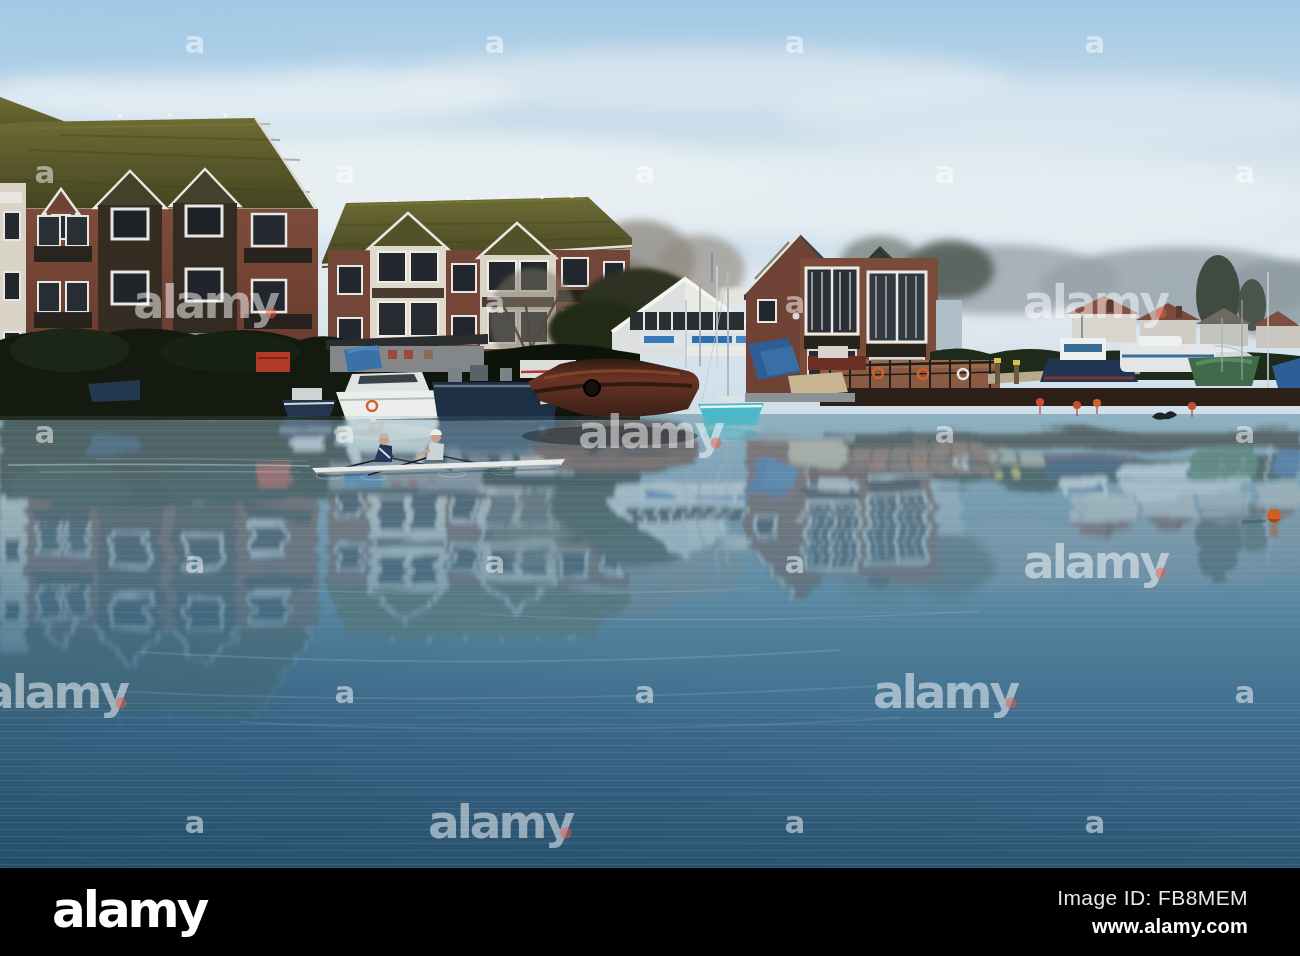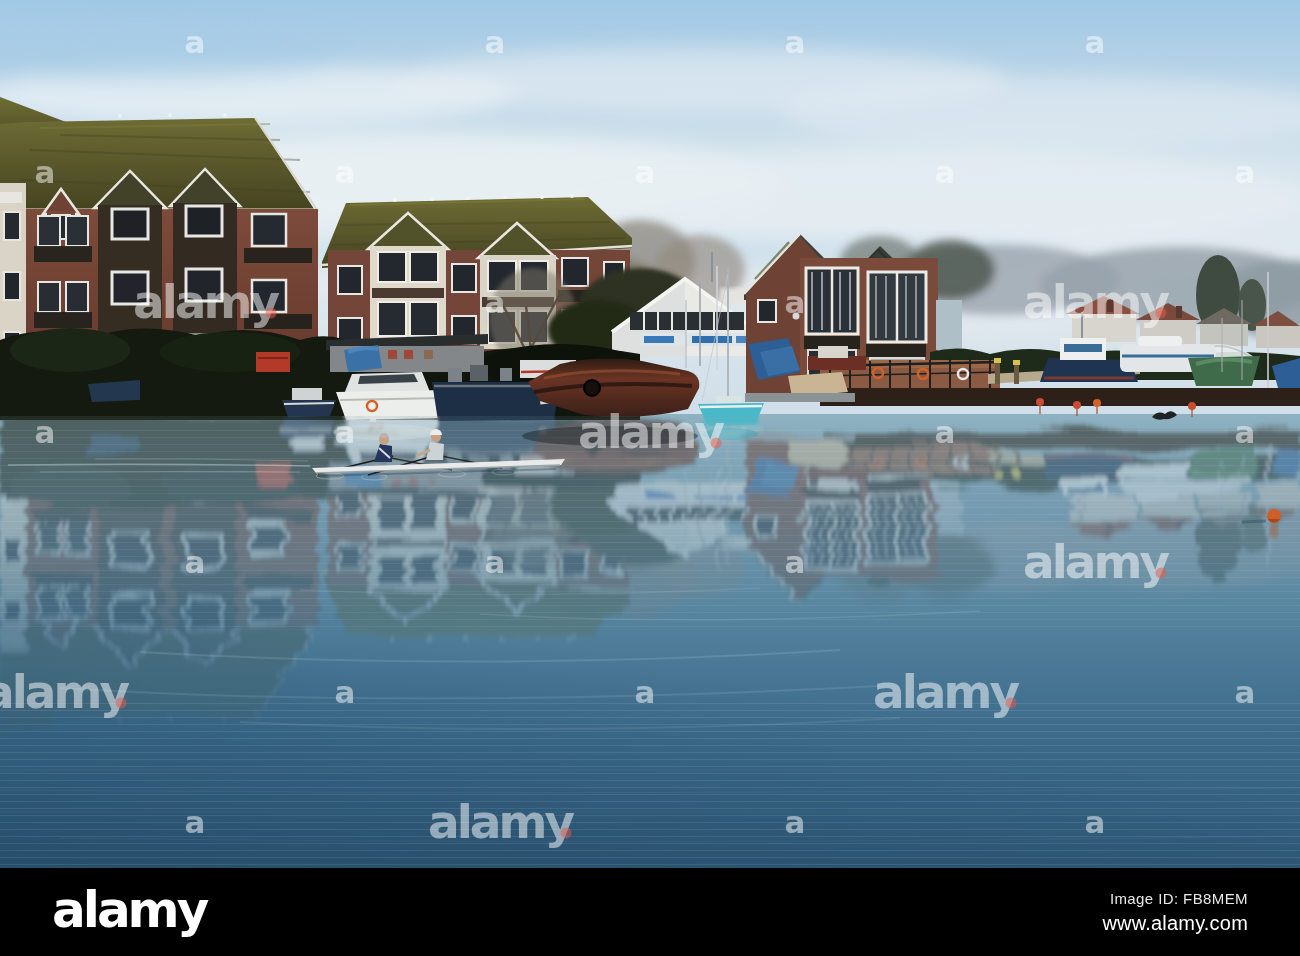--- a/index.html
+++ b/index.html
@@ -9,22 +9,22 @@
   .wm-small{font-family:"DejaVu Sans",sans-serif;font-weight:bold;font-size:31px;
             fill:#ffffff;opacity:.5;text-anchor:middle;}
   .wm-big{font-family:"DejaVu Sans",sans-serif;font-weight:bold;font-size:47px;
           letter-spacing:-3px;fill:#ffffff;opacity:.5;text-anchor:middle;}
   #footer{position:absolute;left:0;top:868px;width:1300px;height:88px;background:#000;
           display:flex;align-items:center;justify-content:space-between;
           padding:0 52px;box-sizing:border-box;}
   #footer .logo{color:#fff;font-weight:bold;font-size:50px;letter-spacing:-3px;
                 font-family:"DejaVu Sans",sans-serif;line-height:1;transform:translateY(-2px);}
   #footer .right{text-align:right;color:#fff;}
-  #footer .imgid{font-size:15px;color:#e8e8e8;letter-spacing:.4px;margin-bottom:5px;}
-  #footer .url{font-size:20px;font-weight:normal;color:#fff;letter-spacing:.2px;margin-left:16px;}
+  #footer .imgid{font-size:21px;color:#e8e8e8;letter-spacing:.4px;margin-bottom:5px;}
+  #footer .url{font-size:20px;font-weight:bold;color:#fff;letter-spacing:.2px;margin-left:16px;}
 </style>
 </head>
 <body>
 
 <div id="stage">
 
 <svg id="photo" width="1300" height="868" viewBox="0 0 1300 868" role="img">
   <defs>
     <linearGradient id="skyGrad" x1="0" y1="0" x2="0" y2="1">
       <stop offset="0" stop-color="#a0c8e5"></stop>

